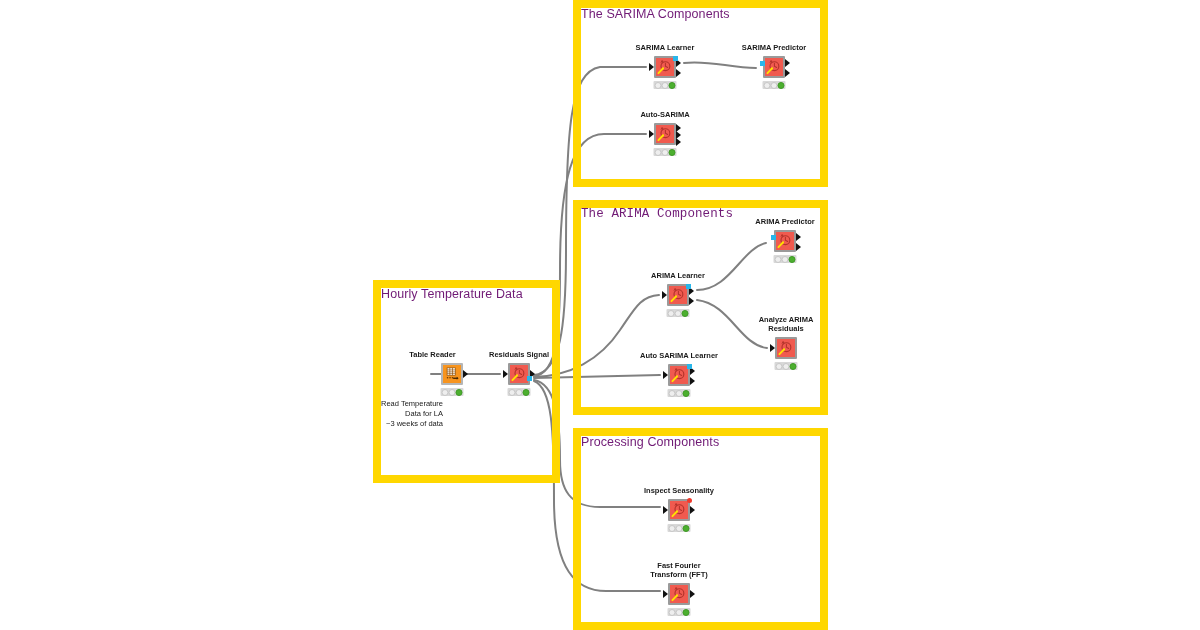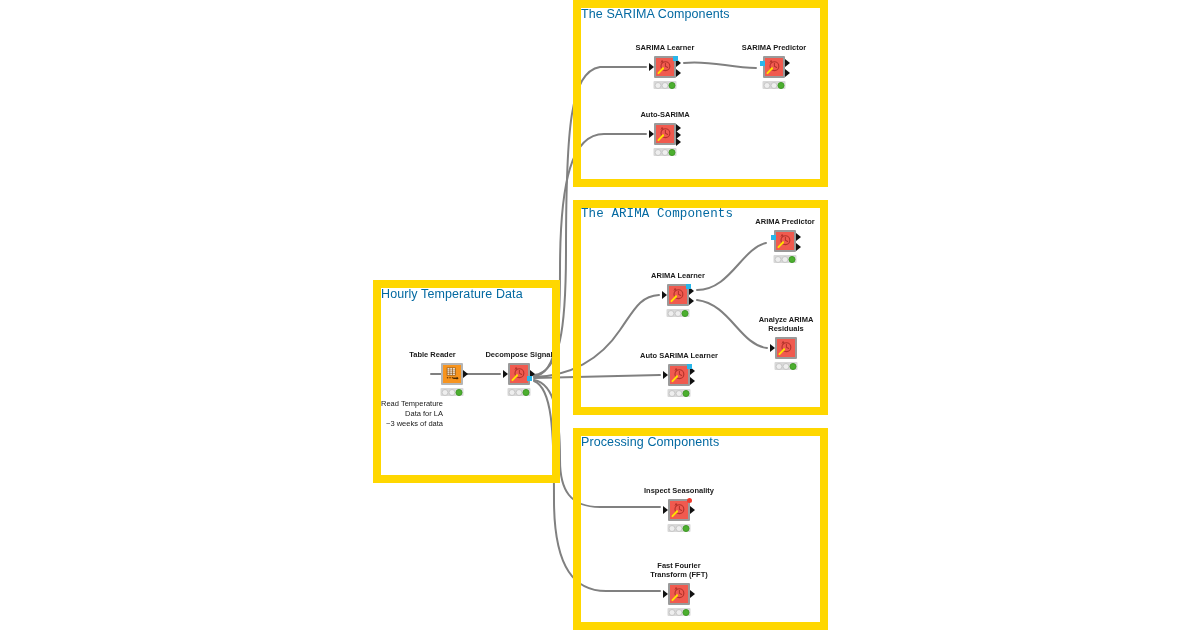--- a/index.html
+++ b/index.html
@@ -15,21 +15,21 @@
   
   .group{
     position:absolute;
     box-sizing:border-box;
     border:8px solid #ffd700;
     background:transparent;
   }
   .group-title{
     position:absolute;
     font-size:12.5px;
-    color:#0369a1;
+    color:#701a75;
     white-space:nowrap;
     letter-spacing:.1px;
   }
 
   
   #wires{position:absolute;left:0;top:0;width:1200px;height:630px;pointer-events:none;}
 
   
   .node{position:absolute;border-radius:8px;}
   .node-label{
@@ -172,21 +172,21 @@
             <i></i>
             <i></i>
             <i class="on"></i>
           </div>
         </div>
       </div>
       <div class="node-note" style="left: 412px; top: 399px;">Read Temperature
 Data for LA
 ~3 weeks of data</div>
       <div class="node" style="left: 508px; top: 363px;">
-        <div class="node-label">Decompose Signal</div>
+        <div class="node-label">Residuals Signal</div>
         <div class="node-body">
           <svg class="glyph" viewBox="0 0 22 22">
             <circle cx="11.5" cy="10" r="5.4" fill="none" stroke="#b3332b" stroke-width="1.4"></circle>
             <path d="M11.5 6.6 L11.5 10 L14.2 11.6" fill="none" stroke="#b3332b" stroke-width="1.3" stroke-linecap="round"></path>
             <path d="M7.5 6.4 L7.5 3.6 M7.5 3.6 L6.2 5 M7.5 3.6 L8.8 5" stroke="#b3332b" stroke-width="1.2" fill="none" stroke-linecap="round"></path>
             <path d="M3 18.5 L8.6 12.6" stroke="#ffe200" stroke-width="2.4" stroke-linecap="round"></path>
             <path d="M8.8 11.2 L9.6 14.2 L6.2 13.6 Z" fill="#ffe200"></path>
           </svg>
           <div class="port port-in" style="top: 5px;"></div>
           <div class="port port-out" style="top: 5px;"></div>

